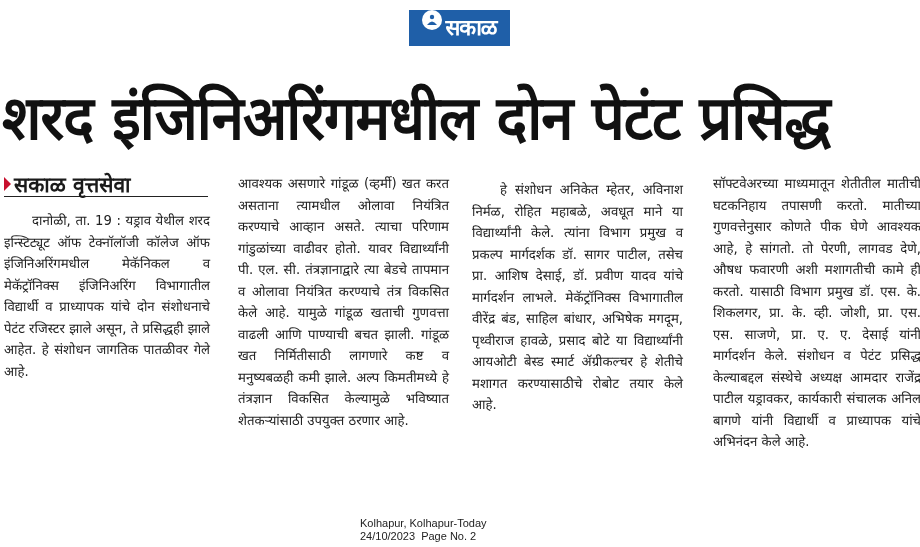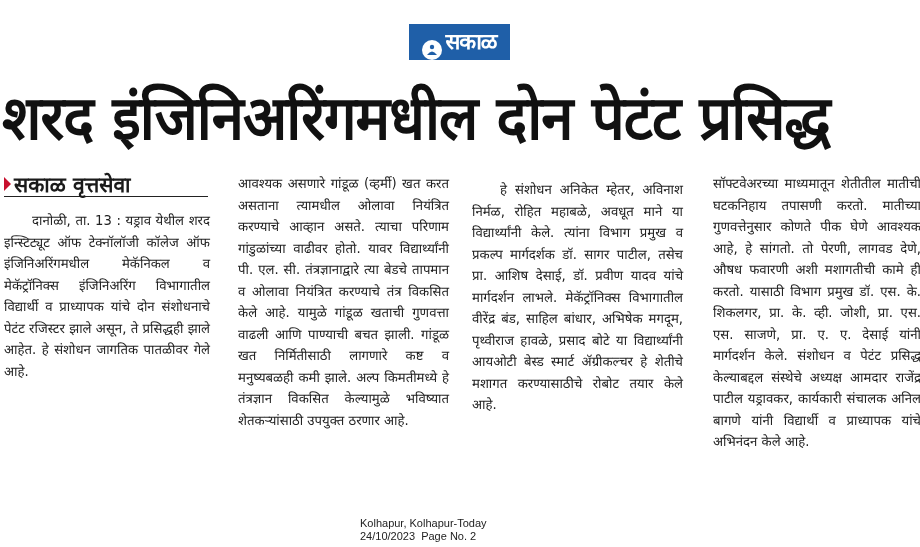--- a/index.html
+++ b/index.html
@@ -1,19 +1,19 @@
 <!DOCTYPE html>
 <html><head>
 <meta charset="utf-8">
 <style>
   html, body { margin: 0; padding: 0; background: #ffffff; }
   body { width: 920px; height: 547px; position: relative; overflow: hidden;
          font-family: "DejaVu Sans", sans-serif; color: #1a1a1a; }
-  .logo { position: absolute; left: 409px; top: 24px; width: 101px; height: 36px;
-          background: #1f5fa8; display: flex; align-items: flex-end; justify-content: center;
+  .logo { position: absolute; left: 409px; top: 10px; width: 101px; height: 36px;
+          background: #1f5fa8; display: flex; align-items: flex-start; justify-content: center;
           gap: 3px; color: #fff; box-sizing: border-box; padding: 0 4px; }
   .logo .emblem { width: 20px; height: 20px; border-radius: 50%; background: #fff;
                   display: flex; align-items: center; justify-content: center; }
   .logo .emblem svg { width: 16px; height: 16px; }
   .logo .logo-text { font-size: 22px; font-weight: bold; letter-spacing: -1px; line-height: 36px; }
   .headline { position: absolute; left: 2px; top: 78px; width: 900px; font-size: 58px;
               font-weight: bold; line-height: 76px; white-space: nowrap; letter-spacing: -1px;
               font-family: "DejaVu Sans", sans-serif; color: #111; transform: scaleY(1.05); transform-origin: top left; }
   .byline { position: absolute; left: 4px; top: 172px; width: 204px; height: 24px;
             border-bottom: 1.5px solid #222; display: flex; align-items: center; }
@@ -45,21 +45,21 @@
 </div>
 
 <h1 class="headline" style="margin:0;">शरद इंजिनिअरिंगमधील दोन पेटंट प्रसिद्ध</h1>
 
 <div class="byline">
   <span class="tri"></span>
   <span class="txt">सकाळ वृत्तसेवा</span>
 </div>
 
 <div class="col c1">
-  <p class="ind">दानोळी, ता. 13 : यड्राव येथील शरद इन्स्टिट्यूट ऑफ टेक्नॉलॉजी कॉलेज ऑफ इंजिनिअरिंगमधील मेकॅनिकल व मेकॅट्रॉनिक्स इंजिनिअरिंग विभागातील विद्यार्थी व प्राध्यापक यांचे दोन संशोधनाचे पेटंट रजिस्टर झाले असून, ते प्रसिद्धही झाले आहेत. हे संशोधन जागतिक पातळीवर गेले आहे.</p>
+  <p class="ind">दानोळी, ता. 19 : यड्राव येथील शरद इन्स्टिट्यूट ऑफ टेक्नॉलॉजी कॉलेज ऑफ इंजिनिअरिंगमधील मेकॅनिकल व मेकॅट्रॉनिक्स इंजिनिअरिंग विभागातील विद्यार्थी व प्राध्यापक यांचे दोन संशोधनाचे पेटंट रजिस्टर झाले असून, ते प्रसिद्धही झाले आहेत. हे संशोधन जागतिक पातळीवर गेले आहे.</p>
 </div>
 
 <div class="col c2">
   <p>आवश्यक असणारे गांडूळ (व्हर्मी) खत करत असताना त्यामधील ओलावा नियंत्रित करण्याचे आव्हान असते. त्याचा परिणाम गांडुळांच्या वाढीवर होतो. यावर विद्यार्थ्यांनी पी. एल. सी. तंत्रज्ञानाद्वारे त्या बेडचे तापमान व ओलावा नियंत्रित करण्याचे तंत्र विकसित केले आहे. यामुळे गांडूळ खताची गुणवत्ता वाढली आणि पाण्याची बचत झाली. गांडूळ खत निर्मितीसाठी लागणारे कष्ट व मनुष्यबळही कमी झाले. अल्प किमतीमध्ये हे तंत्रज्ञान विकसित केल्यामुळे भविष्यात शेतकऱ्यांसाठी उपयुक्त ठरणार आहे.</p>
 </div>
 
 <div class="col c3">
   <p class="ind">हे संशोधन अनिकेत म्हेतर, अविनाश निर्मळ, रोहित महाबळे, अवधूत माने या विद्यार्थ्यांनी केले. त्यांना विभाग प्रमुख व प्रकल्प मार्गदर्शक डॉ. सागर पाटील, तसेच प्रा. आशिष देसाई, डॉ. प्रवीण यादव यांचे मार्गदर्शन लाभले. मेकॅट्रॉनिक्स विभागातील वीरेंद्र बंड, साहिल बांधार, अभिषेक मगदूम, पृथ्वीराज हावळे, प्रसाद बोटे या विद्यार्थ्यांनी आयओटी बेस्ड स्मार्ट ॲग्रीकल्चर हे शेतीचे मशागत करण्यासाठीचे रोबोट तयार केले आहे.</p>
 </div>
 

